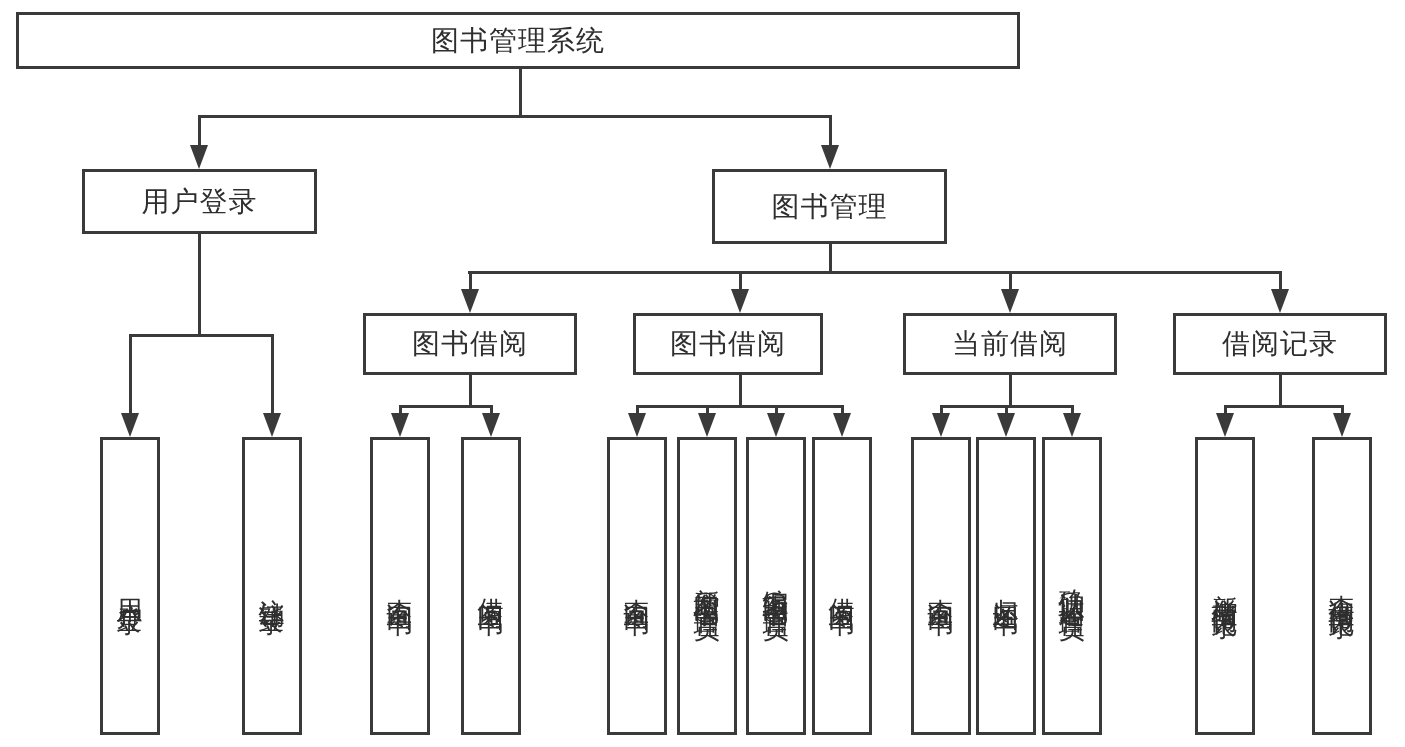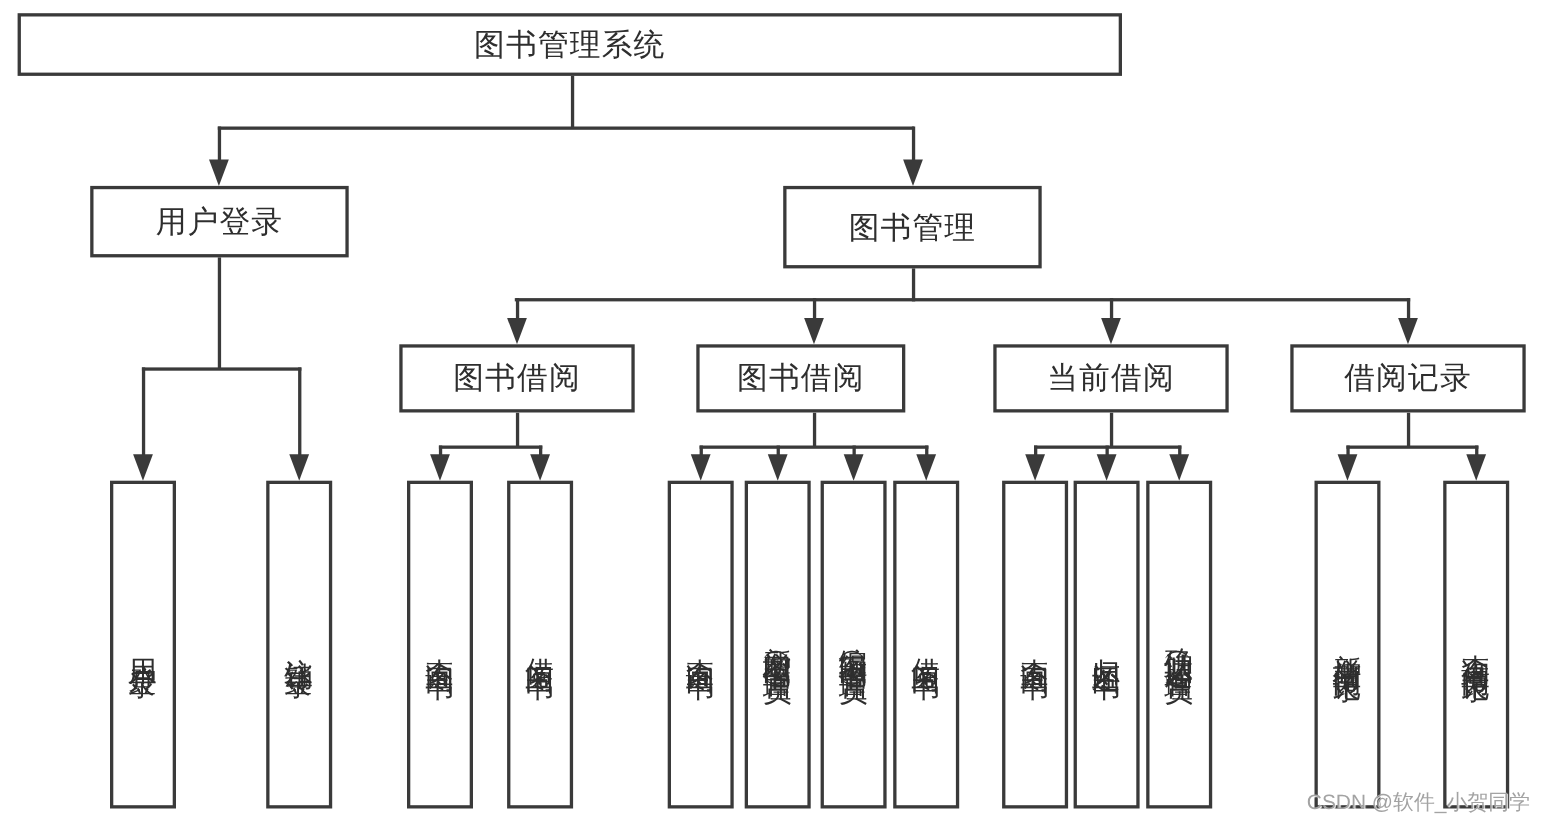--- a/index.html
+++ b/index.html
@@ -170,14 +170,13 @@
     <span class="vtext">确认归还（管理员）</span>
   </div>
 
   <div class="box" style="left:1195px;top:437px;width:60px;height:298px">
     <span class="vtext">新增借阅记录</span>
   </div>
   <div class="box" style="left:1312px;top:437px;width:60px;height:298px">
     <span class="vtext">查询借阅记录</span>
   </div>
 
-  <div class="watermark">CSDN @软件_小贺同学</div>
 </div>
 
 </body></html>

